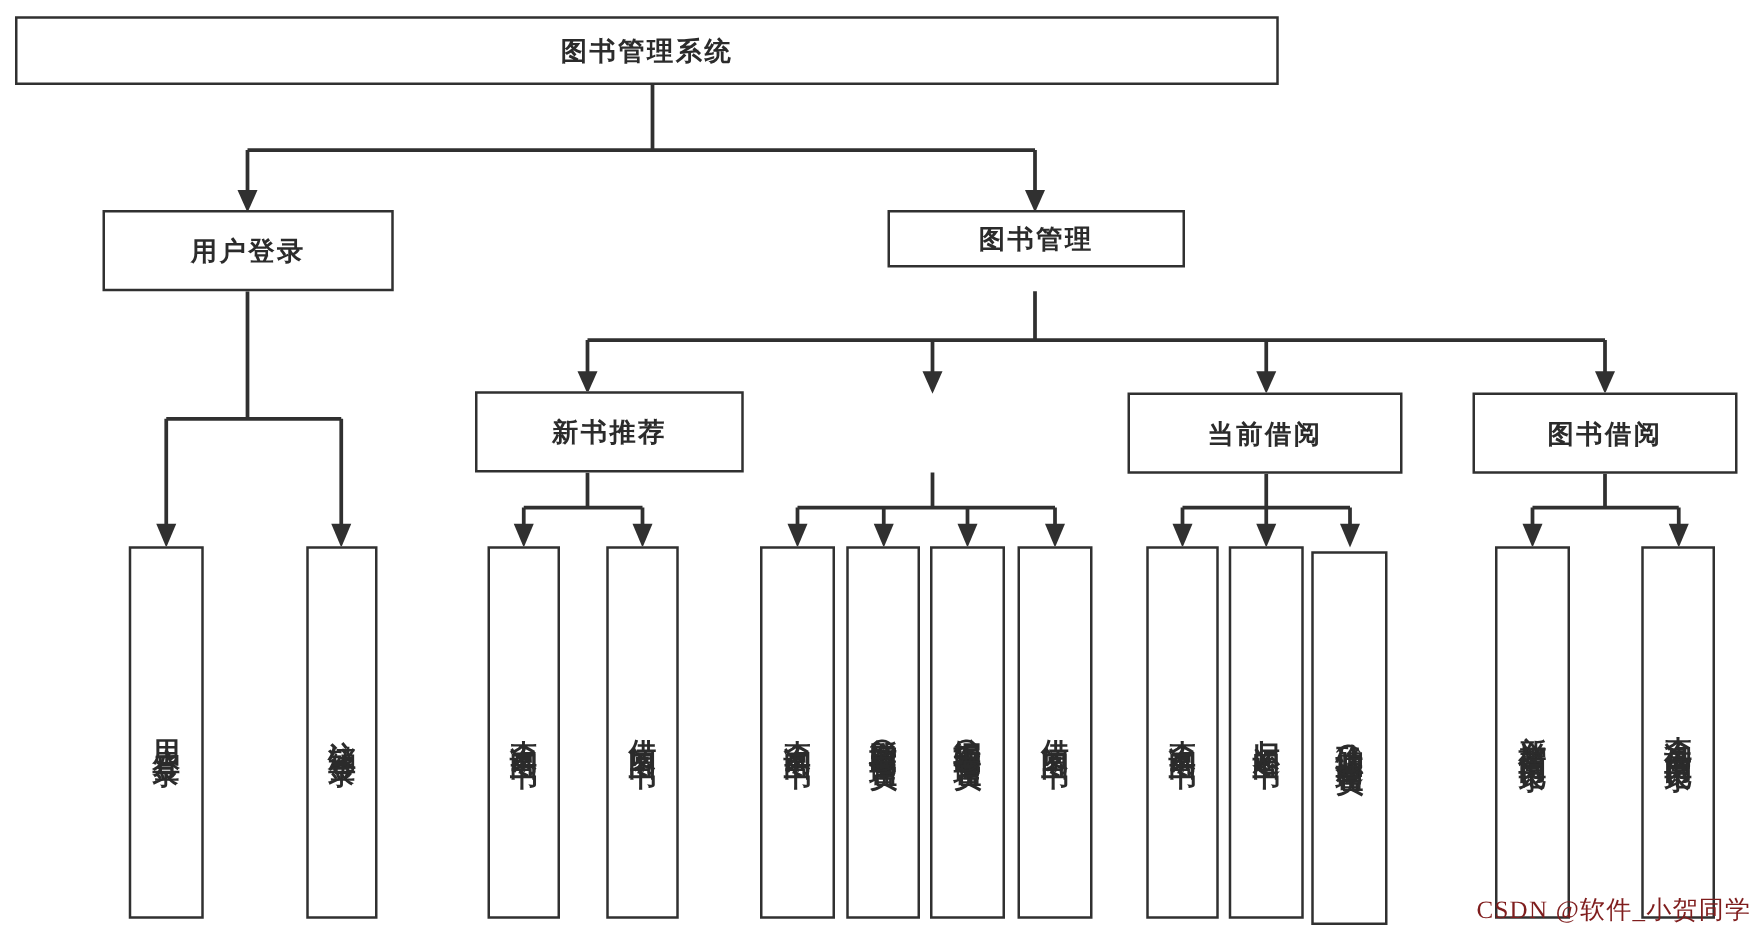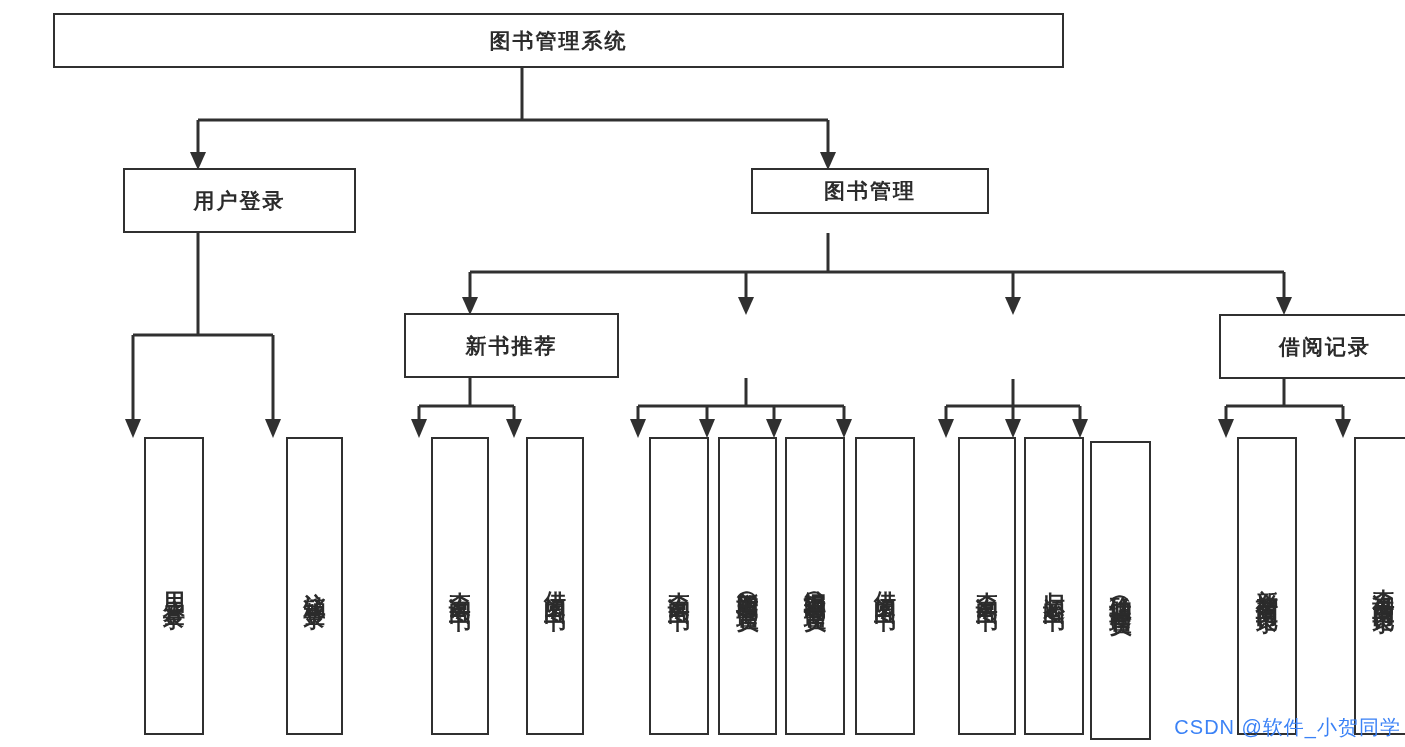--- a/index.html
+++ b/index.html
@@ -25,43 +25,43 @@
     position: absolute;
     box-sizing: border-box;
     background: #ffffff;
     border: 2.5px solid #303030;
     display: flex;
     align-items: center;
     justify-content: center;
     color: #2b2b2b;
     z-index: 2;
     font-weight: 600;
-    margin-left: 41px;
   }
   .hbox {
     font-size: 21px;
     letter-spacing: 2px;
     white-space: nowrap;
   }
   .vbox {
     writing-mode: vertical-rl;
     text-orientation: mixed;
     font-size: 22px;
     letter-spacing: 6px;
     line-height: 1;
   }
   .watermark {
     position: absolute;
     right: 4px;
     bottom: 6px;
     z-index: 3;
     font-size: 20px;
     letter-spacing: 1px;
-    color: #3b82f6;
+    color: #7f1d1d;
     white-space: nowrap;
+    font-family: Liberation Serif, serif;
   }
 </style>
 </head>
 <body>
 
 <div class="canvas">
 
   <svg class="connector-layer" viewBox="0 0 1405 747" xmlns="http://www.w3.org/2000/svg">
     <g stroke="#303030" stroke-width="3" fill="none">
 
@@ -126,22 +126,23 @@
       <polygon points="1218,419 1234,419 1226,438"></polygon>
       <polygon points="1335,419 1351,419 1343,438"></polygon>
     </g>
   </svg>
 
   <div class="node hbox" style="left:12px; top:13px; width:1011px; height:55px; border-width:2px;">图书管理系统</div>
 
   <div class="node hbox" style="left:82px; top:168px; width:233px; height:65px;">用户登录</div>
   <div class="node hbox" style="left:710px; top:168px; width:238px; height:46px;">图书管理</div>
 
-  <div class="node hbox" style="left:363px; top:313px; width:215px; height:65px;">新书推荐</div>
-  <div class="node hbox" style="left:1178px; top:314px; width:212px; height:65px;">借阅记录</div>
+  <div class="node hbox" style="left:380px; top:313px; width:215px; height:65px;">新书推荐</div>
+  <div class="node hbox" style="left:902px; top:314px; width:220px; height:65px;">当前借阅</div>
+  <div class="node hbox" style="left:1178px; top:314px; width:212px; height:65px;">图书借阅</div>
 
   <div class="node vbox" style="left:103px; top:437px; width:60px; height:298px;">用户登录</div>
   <div class="node vbox" style="left:245px; top:437px; width:57px; height:298px;">注销登录</div>
 
   <div class="node vbox" style="left:390px; top:437px; width:58px; height:298px;">查询图书</div>
   <div class="node vbox" style="left:485px; top:437px; width:58px; height:298px;">借阅图书</div>
 
   <div class="node vbox" style="left:608px; top:437px; width:60px; height:298px;">查询图书</div>
   <div class="node vbox" style="left:677px; top:437px; width:59px; height:298px; letter-spacing:3px;">新增图书（管理员）</div>
   <div class="node vbox" style="left:744px; top:437px; width:60px; height:298px; letter-spacing:3px;">编辑图书（管理员）</div>

